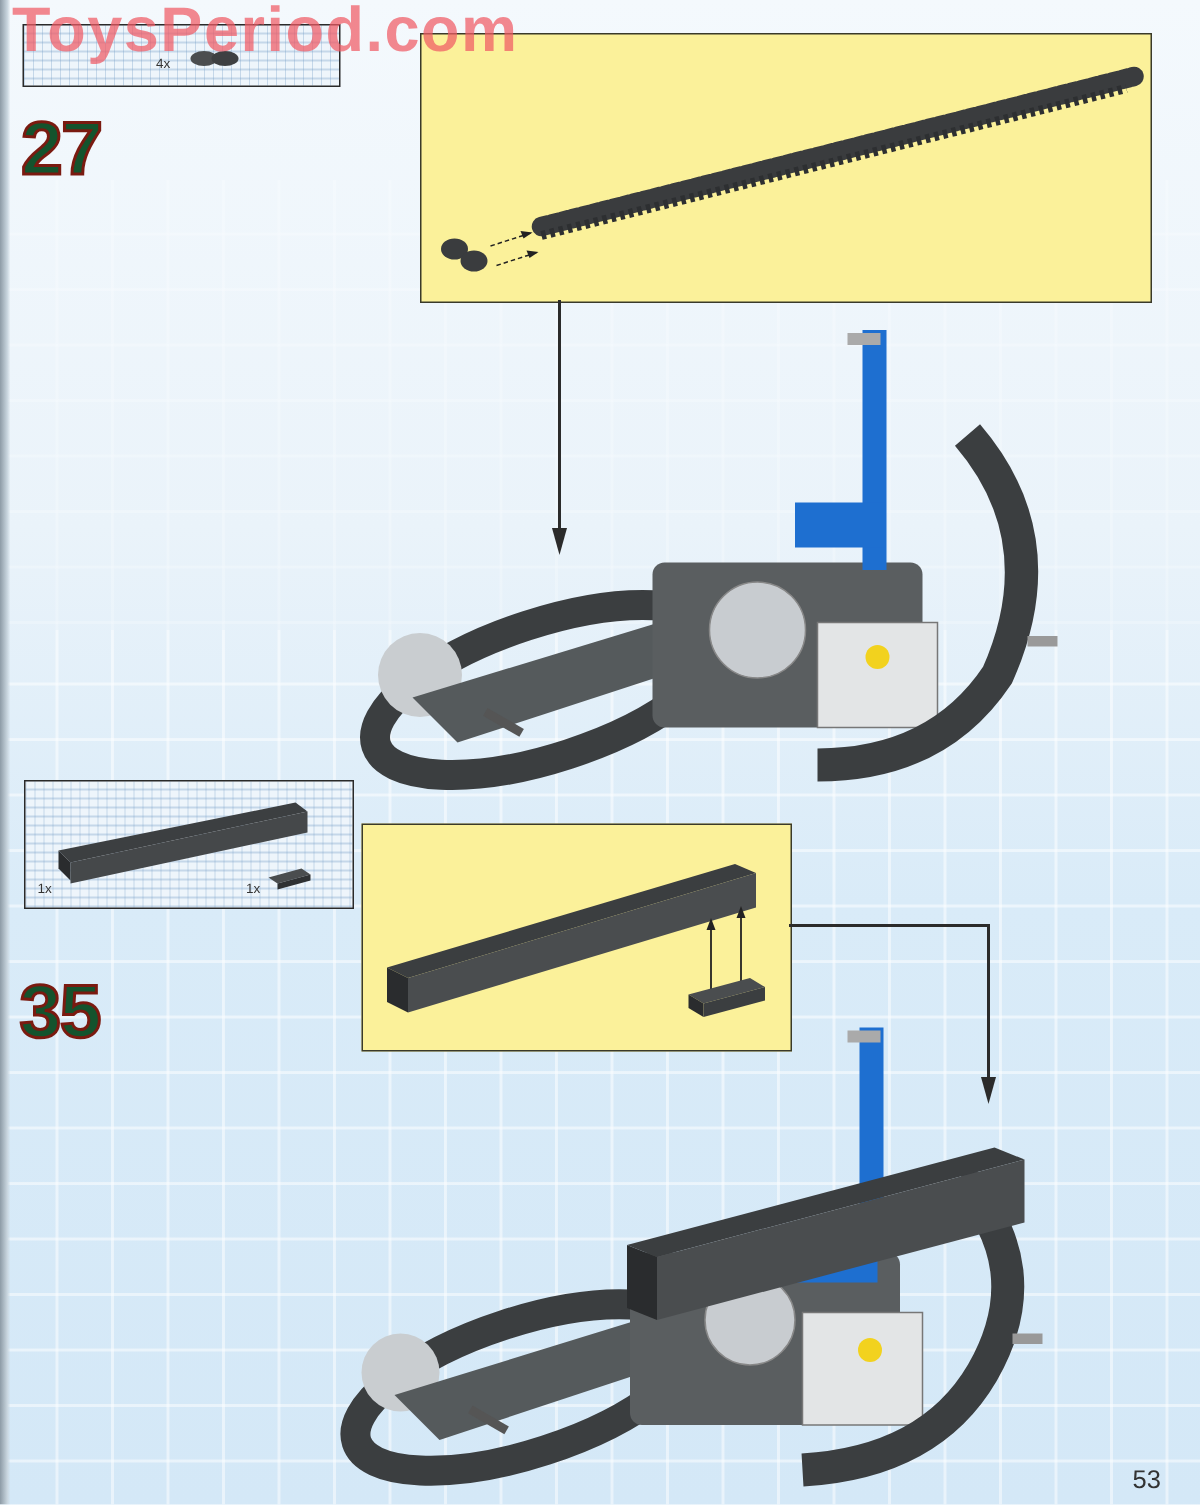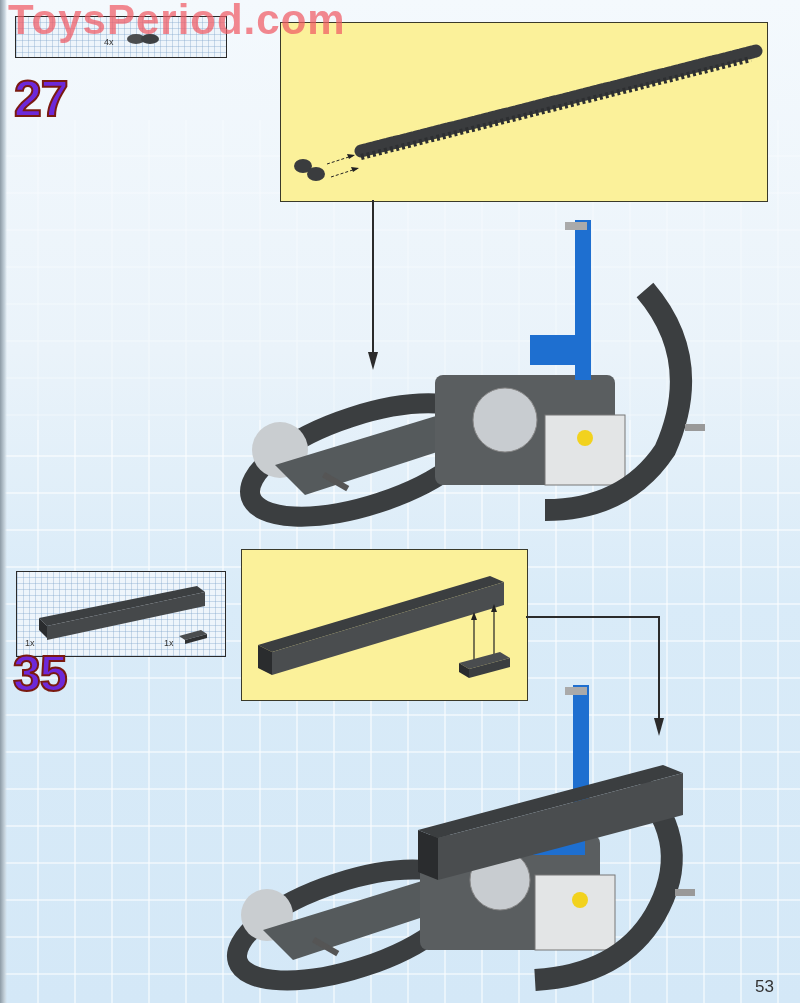--- a/index.html
+++ b/index.html
@@ -22,21 +22,21 @@
   .binding{position:absolute;left:0;top:0;width:7px;height:1003px;
     background:linear-gradient(90deg,#8d9ba6,#c9d6df 70%,transparent);}
   .watermark{position:absolute;left:8px;top:-4px;font-size:42px;font-weight:bold;
     color:rgba(240,90,100,.72);letter-spacing:1px;z-index:10;}
   .parts-box{position:absolute;border:1.5px solid #2a2a2a;
     background-color:#eef5fb;
     background-image:
       linear-gradient(90deg,rgba(120,160,200,.35) 1px,transparent 1px),
       linear-gradient(0deg,rgba(120,160,200,.35) 1px,transparent 1px);
     background-size:6px 6px;}
-  .step-num{position:absolute;font-size:50px;font-weight:bold;color:#6d28d9;
+  .step-num{position:absolute;font-size:50px;font-weight:bold;color:#14532d;
     -webkit-text-stroke:2px #7a1a10;letter-spacing:-1px;}
   .callout{position:absolute;background:#fbf19a;border:1.5px solid #3a3a2a;}
   .line{position:absolute;background:#2b2b2b;}
   .arrow-down{position:absolute;width:0;height:0;border-left:5px solid transparent;
     border-right:5px solid transparent;border-top:18px solid #2b2b2b;}
   .qty{position:absolute;font-size:9px;color:#333;}
   .page-num{position:absolute;right:26px;bottom:6px;font-size:17px;color:#333;}
   svg{position:absolute;overflow:visible;}
 </style>
 </head>
@@ -88,21 +88,21 @@
     <rect x="330" y="10" width="16" height="160" fill="#1e6fd0"></rect>
     <rect x="285" y="125" width="60" height="30" fill="#1e6fd0"></rect>
 
     <path d="M400 80 Q460 150 420 240 Q380 300 300 300" fill="none" stroke="#3b3e40" stroke-width="22"></path>
 
     <rect x="80" y="262" width="28" height="6" fill="#555" transform="rotate(30 80 262)"></rect>
     <rect x="320" y="12" width="22" height="8" fill="#aaa"></rect>
     <rect x="440" y="214" width="20" height="7" fill="#999"></rect>
   </svg>
 
-  <div class="parts-box" style="left:16px;top:571px;width:208px;height:84px;">
+  <div class="parts-box" style="left:16px;top:520px;width:208px;height:84px;padding-left:10px;">
     <svg style="left:20px;top:6px;" width="170" height="60">
       <polygon points="2,40 160,8 168,14 10,48" fill="#3c3f41"></polygon>
       <polygon points="2,40 10,48 10,60 2,52" fill="#2a2c2e"></polygon>
       <polygon points="10,48 168,14 168,28 10,62" fill="#45484a"></polygon>
     </svg>
     <span class="qty" style="left:8px;top:66px;">1x</span>
     <span class="qty" style="left:147px;top:66px;">1x</span>
     <svg style="left:162px;top:56px;" width="30" height="16">
       <polygon points="0,8 22,2 28,6 6,12" fill="#4a4d4f"></polygon>
       <polygon points="6,12 28,6 28,10 6,16" fill="#2f3133"></polygon>

